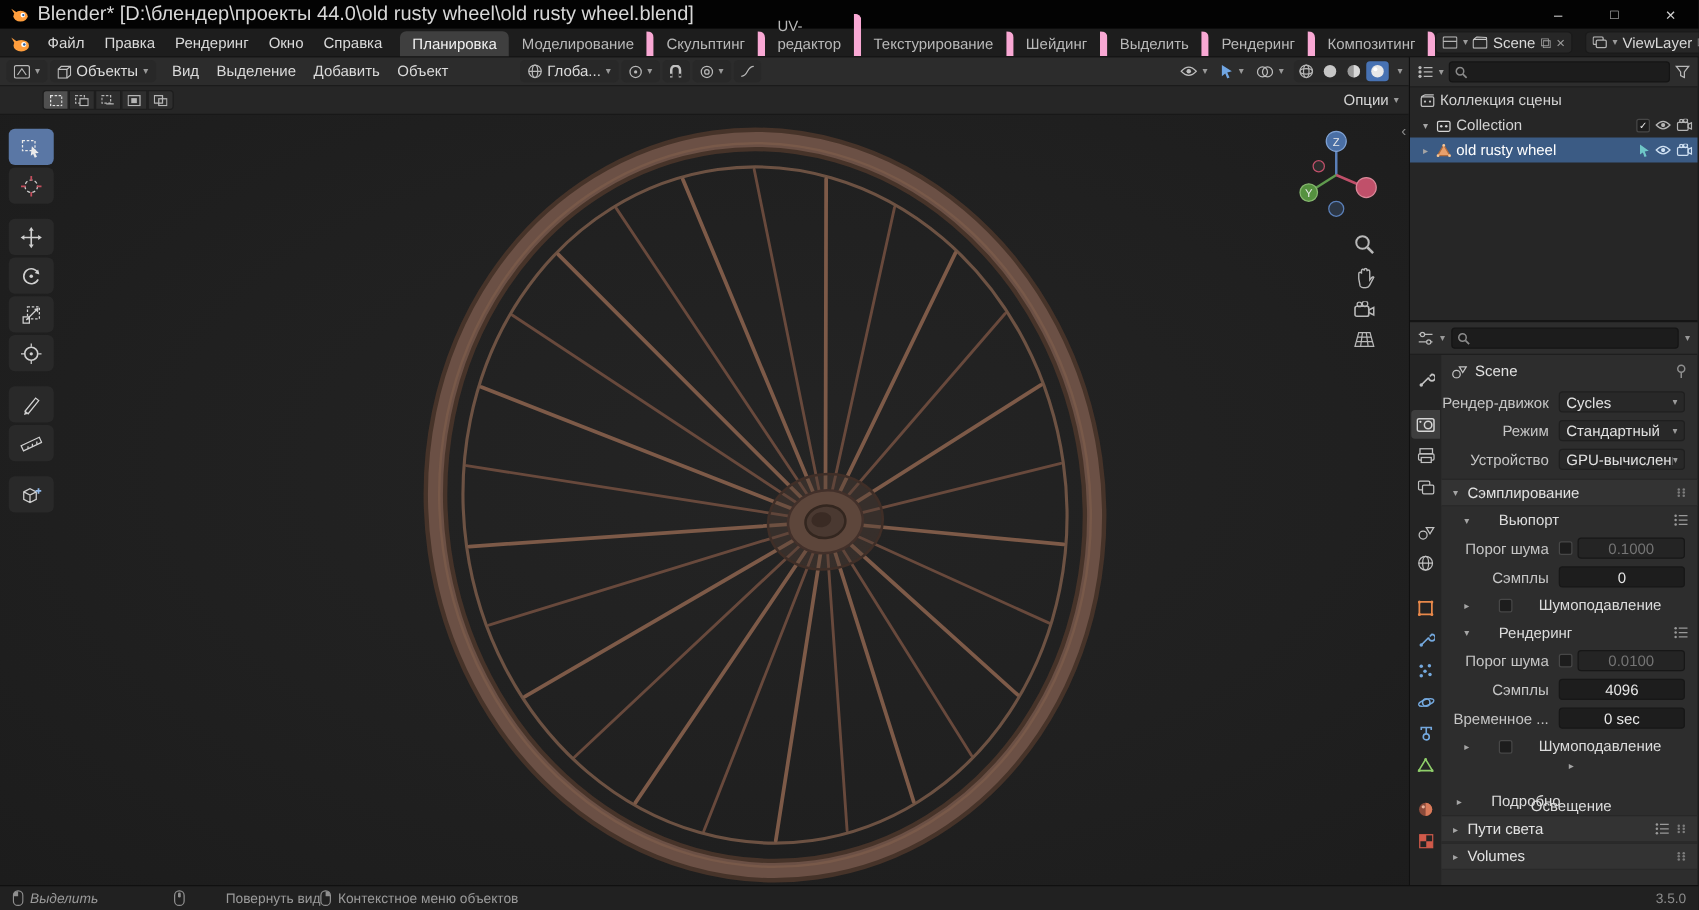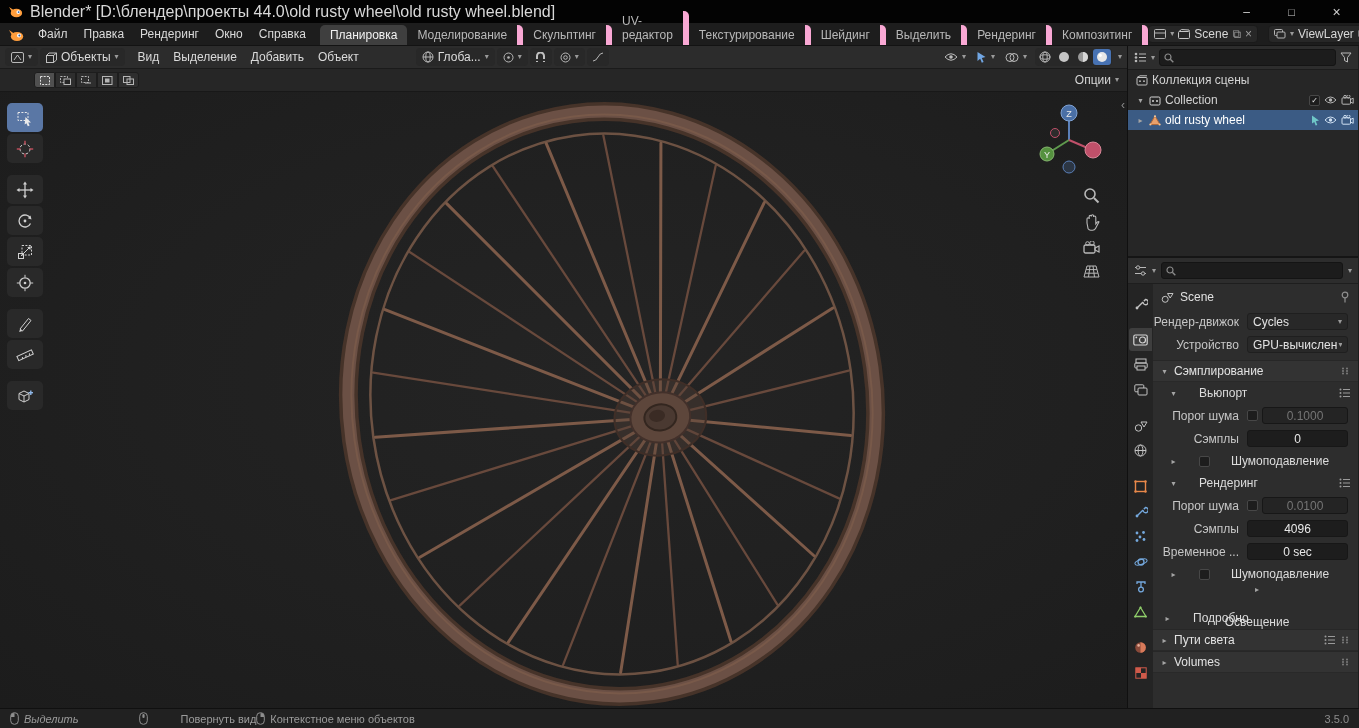--- a/index.html
+++ b/index.html
@@ -760,20 +760,27 @@
             </div>
 
             <div class="field-row">
               <span class="field-label">Рендер-движок</span>
               <div class="field-widget dropdown">
                 <span>Cycles</span>
                 <span class="chev"></span>
               </div>
             </div>
             <div class="field-row">
+              <span class="field-label">Режим</span>
+              <div class="field-widget dropdown">
+                <span>Стандартный</span>
+                <span class="chev"></span>
+              </div>
+            </div>
+            <div class="field-row">
               <span class="field-label">Устройство</span>
               <div class="field-widget dropdown">
                 <span>GPU-вычисления</span>
                 <span class="chev"></span>
               </div>
             </div>
 
             <div class="gap4"></div>
 
             <div class="section-h">

